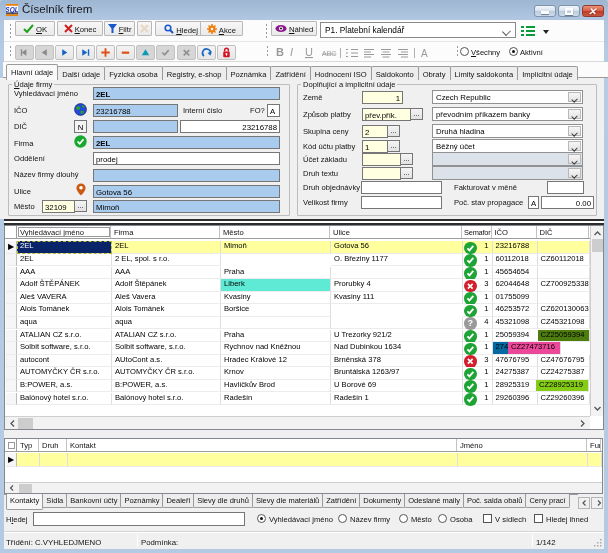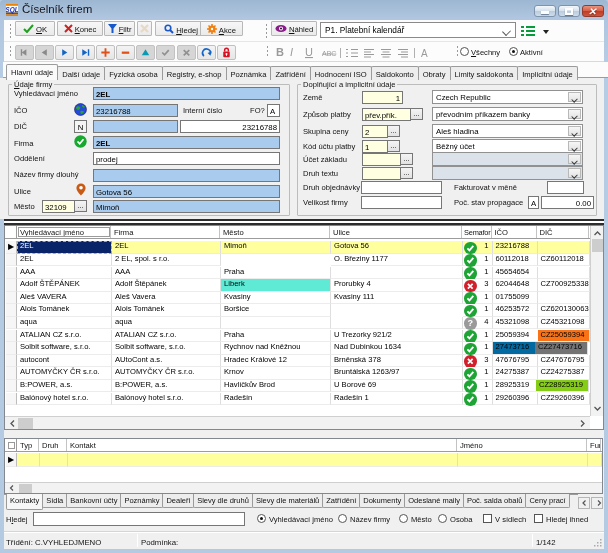--- a/index.html
+++ b/index.html
@@ -289,21 +289,21 @@
   <div class="inp yl" style="left:362px;top:30px;width:49px">přev.přík.</div>
   <div class="dots" style="left:410px;top:30px">...</div>
   <div class="fcombo" style="left:432px;top:29px;width:151px">
           <div class="tx">převodním příkazem banky</div>
           <div class="ar"></div>
         </div>
   <div class="lbl" style="left:303px;top:49px">Skupina ceny</div>
   <div class="inp yl" style="left:362px;top:47px;width:26px">2</div>
   <div class="dots" style="left:387px;top:47px">...</div>
   <div class="fcombo" style="left:432px;top:46px;width:151px">
-          <div class="tx">Aleš hladina</div>
+          <div class="tx">Druhá hladina</div>
           <div class="ar"></div>
         </div>
   <div class="lbl" style="left:303px;top:64px">Kód účtu platby</div>
   <div class="inp yl" style="left:362px;top:62px;width:26px">1</div>
   <div class="dots" style="left:387px;top:62px">...</div>
   <div class="fcombo" style="left:432px;top:61px;width:151px">
           <div class="tx">Běžný účet</div>
           <div class="ar"></div>
         </div>
   <div class="lbl" style="left:303px;top:77px">Účet základu</div>
@@ -450,36 +450,36 @@
  <div class="gc" style="left:107px;width:109px;background:#fff">ATALIAN CZ s.r.o.</div>
  <div class="gc" style="left:216px;width:110px;background:#fff">Praha</div>
  <div class="gc" style="left:326px;width:132px;background:#fff">U Trezorky 921/2</div>
  <div class="gc num" style="left:458px;width:29.5px;background:#fff">1</div>
  <div class="sem" style="left:459px;top:0.5px;background:#1ea335">
             <svg width="12.5" height="12.5" viewBox="0 0 11 11">
               <path d="M3 5.6 L4.8 7.4 L8.2 3.4" stroke="#fff" stroke-width="1.6" fill="none"></path>
             </svg>
           </div>
  <div class="gc" style="left:487.5px;width:56px;background:#fff">25059394</div>
- <div class="gc" style="left:532.5px;width:52.5px;background:#f97316">CZ25059394</div>
+ <div class="gc" style="left:532.5px;width:52.5px;background:#4d7c0f">CZ25059394</div>
  </div>
  <div class="grow" style="top:116.1px;height:12.6px">
  <div class="gc" style="left:1px;width:11px;border-right:1px solid #bdbdbd;background:#f6f6f6"></div>
  <div class="gc" style="left:12px;width:95px;background:#fff">Solbit software, s.r.o.</div>
  <div class="gc" style="left:107px;width:109px;background:#fff">Solbit software, s.r.o.</div>
  <div class="gc" style="left:216px;width:110px;background:#fff">Rychnov nad Kněžnou</div>
  <div class="gc" style="left:326px;width:132px;background:#fff">Nad Dubinkou 1634</div>
  <div class="gc num" style="left:458px;width:29.5px;background:#fff">1</div>
  <div class="sem" style="left:459px;top:0.5px;background:#1ea335">
             <svg width="12.5" height="12.5" viewBox="0 0 11 11">
               <path d="M3 5.6 L4.8 7.4 L8.2 3.4" stroke="#fff" stroke-width="1.6" fill="none"></path>
             </svg>
           </div>
  <div class="gc" style="left:487.5px;width:45px;background:#0369a1">27473716</div>
- <div class="gc" style="left:530px;width:52.5px;background:#737373">CZ27473716</div>
+ <div class="gc" style="left:503px;width:52.5px;background:#ec4899">CZ27473716</div>
  </div>
  <div class="grow" style="top:128.7px;height:12.6px">
  <div class="gc" style="left:1px;width:11px;border-right:1px solid #bdbdbd;background:#f6f6f6"></div>
  <div class="gc" style="left:12px;width:95px;background:#fff">autocont</div>
  <div class="gc" style="left:107px;width:109px;background:#fff">AUtoCont a.s.</div>
  <div class="gc" style="left:216px;width:110px;background:#fff">Hradec Králové 12</div>
  <div class="gc" style="left:326px;width:132px;background:#fff">Brněnská 378</div>
  <div class="gc num" style="left:458px;width:29.5px;background:#fff">3</div>
  <div class="sem" style="left:459px;top:0.5px;background:#d31f2c">
             <svg width="12.5" height="12.5" viewBox="0 0 11 11">

